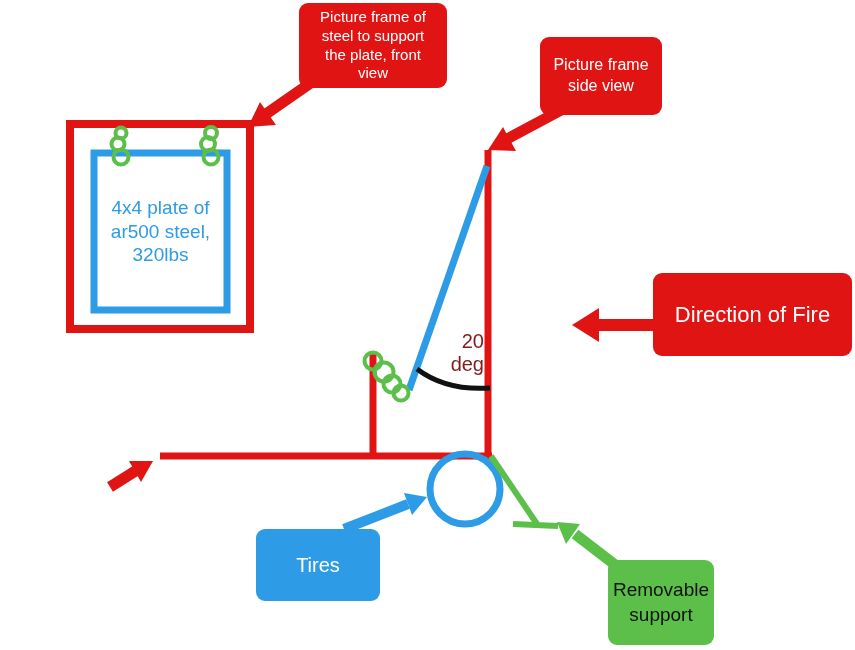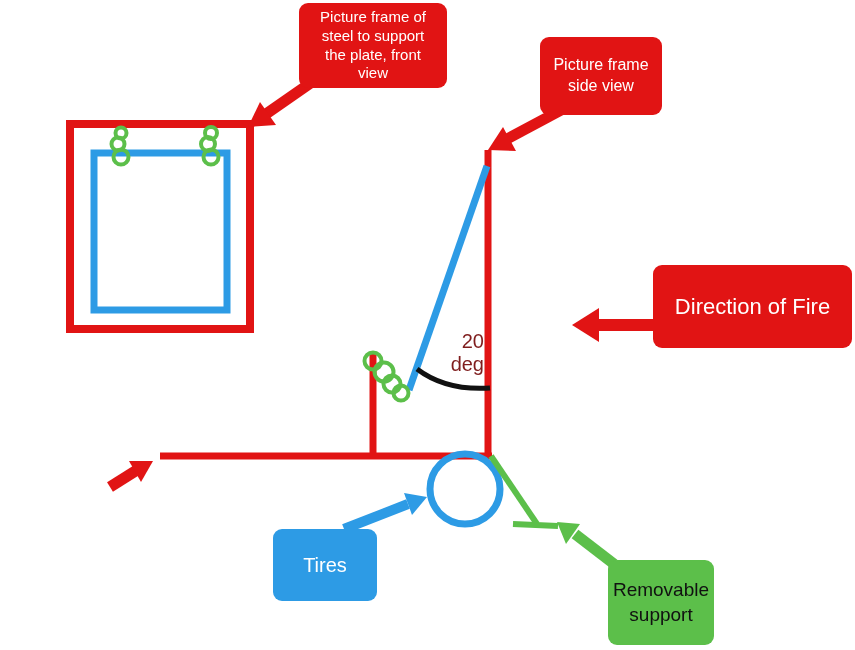--- a/index.html
+++ b/index.html
@@ -10,23 +10,23 @@
   svg.layer{position:absolute;left:0;top:0;width:855px;height:650px;}
   .callout{
     position:absolute;display:flex;align-items:center;justify-content:center;
     text-align:center;border-radius:9px;box-sizing:border-box;
   }
   .callout.red{background:#e11414;color:#ffffff;}
   .callout.blue{background:#2d9be5;color:#ffffff;}
   .callout.green{background:#5cbf4a;color:#111111;}
   .c-front{left:299px;top:3px;width:148px;height:85px;font-size:15px;line-height:1.25;padding:12px;}
   .c-side{left:540px;top:37px;width:122px;height:78px;font-size:16px;line-height:1.3;}
-  .c-fire{left:653px;top:265px;width:199px;height:83px;font-size:22px;}
+  .c-fire{left:653px;top:273px;width:199px;height:83px;font-size:22px;}
   .c-hitch{left:3px;top:490px;width:107px;height:77px;font-size:24px;line-height:1.25;}
-  .c-tires{left:273px;top:529px;width:104px;height:72px;font-size:20px;}
+  .c-tires{left:256px;top:529px;width:124px;height:72px;font-size:20px;}
   .c-kick{left:608px;top:560px;width:106px;height:85px;font-size:19px;line-height:1.3;}
   .plate-label{
     position:absolute;left:94px;top:153px;width:133px;height:157px;
     display:flex;align-items:center;justify-content:center;text-align:center;
     color:#2d9be5;font-size:19px;line-height:1.25;
   }
   .angle-label{
     position:absolute;left:434px;top:330px;width:50px;
     text-align:right;color:#7f1d1d;font-size:20px;line-height:1.15;
   }
@@ -111,16 +111,17 @@
 
   <div class="callout red c-side">Picture frame side view</div>
 
   <div class="callout red c-fire">Direction of Fire</div>
 
 
   <div class="callout blue c-tires">Tires</div>
 
   <div class="callout green c-kick">Removable support</div>
 
+  <div class="plate-label">4x4 plate of ar500 steel, 320lbs</div>
 
   <div class="angle-label">20 deg</div>
 
 </div>
 
 </body></html>

